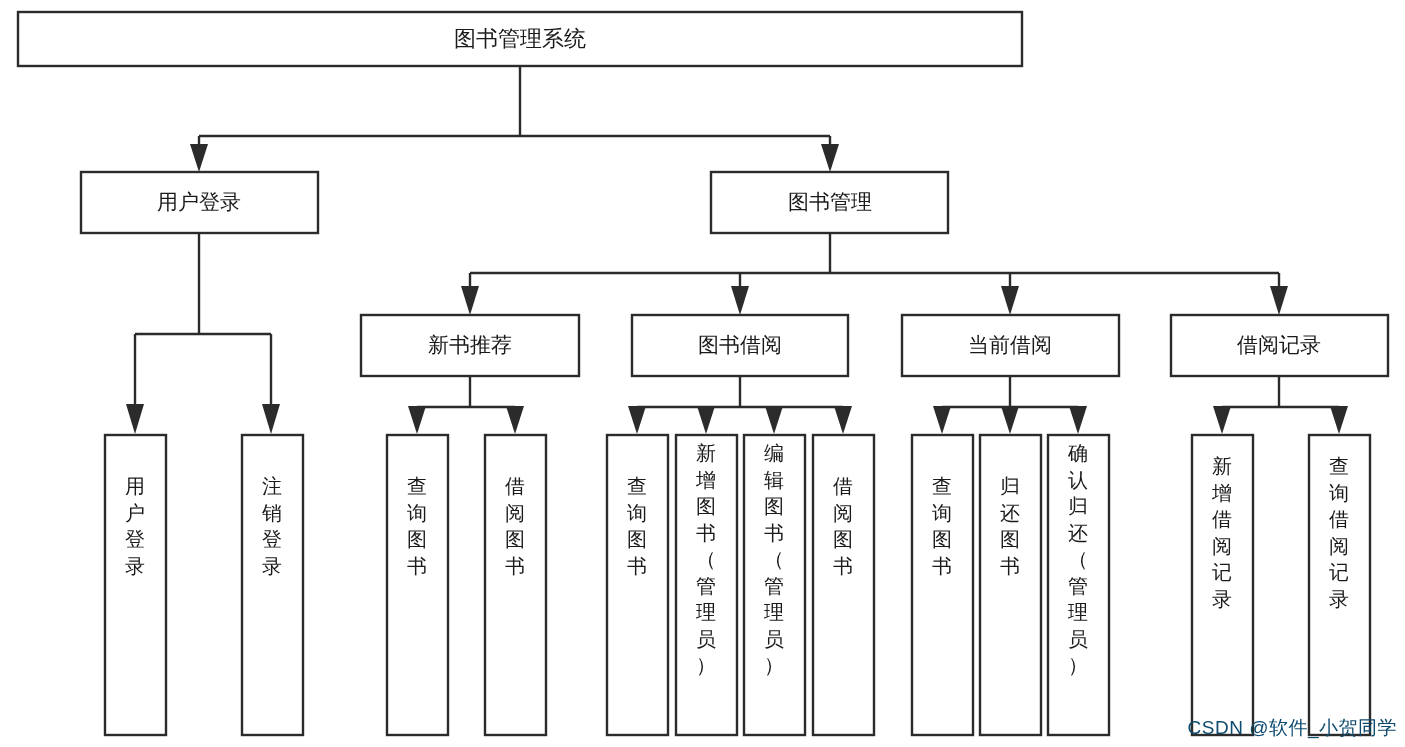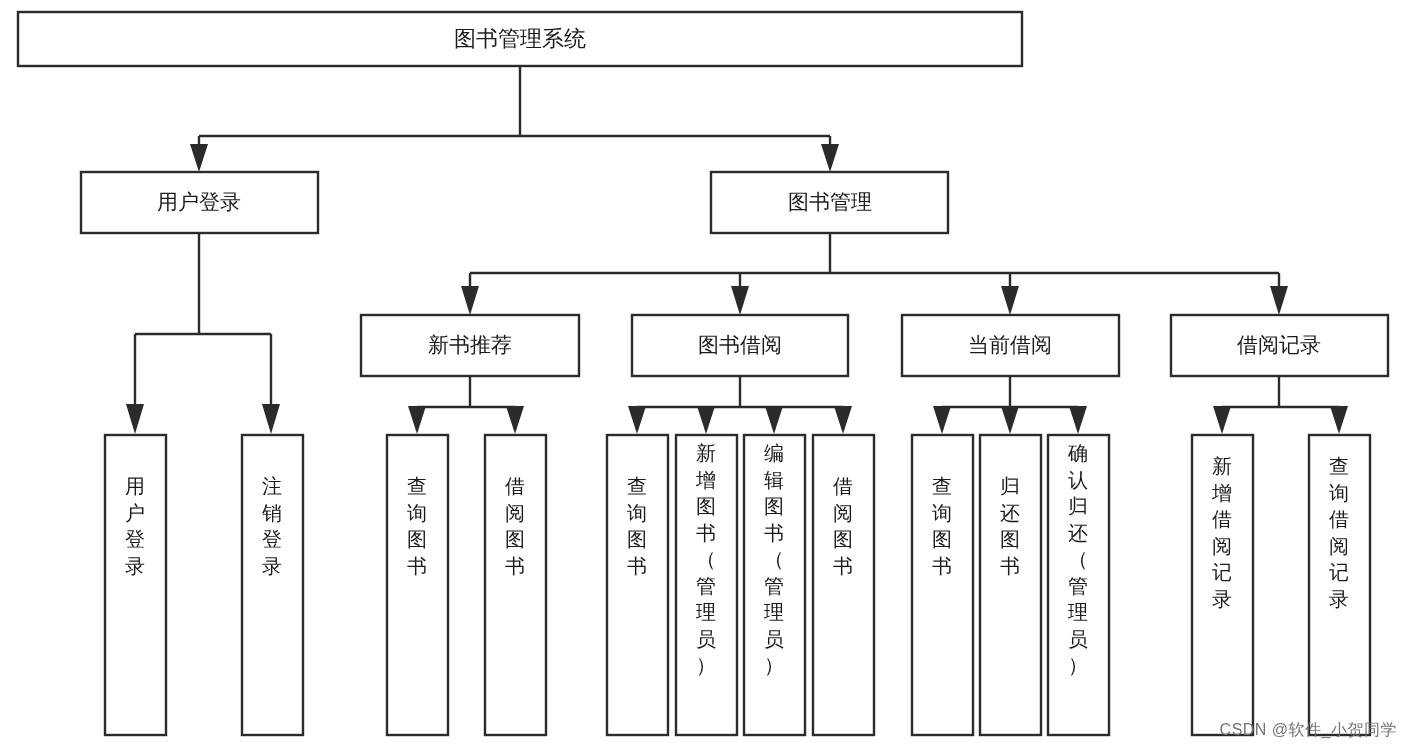--- a/index.html
+++ b/index.html
@@ -49,22 +49,22 @@
   }
   .arrow-head {
     fill: #2b2b2b;
     stroke: none;
   }
   .watermark {
     position: absolute;
     right: 8px;
     bottom: 6px;
     font-family: "Liberation Sans", "DejaVu Sans", sans-serif;
-    font-size: 16px;
-    color: #737373;
+    font-size: 19px;
+    color: #0c4a6e;
     letter-spacing: 0.5px;
     white-space: nowrap;
     pointer-events: none;
   }
 </style>
 </head>
 <body>
 
 <svg id="diagram" viewBox="0 0 1405 747">
 

